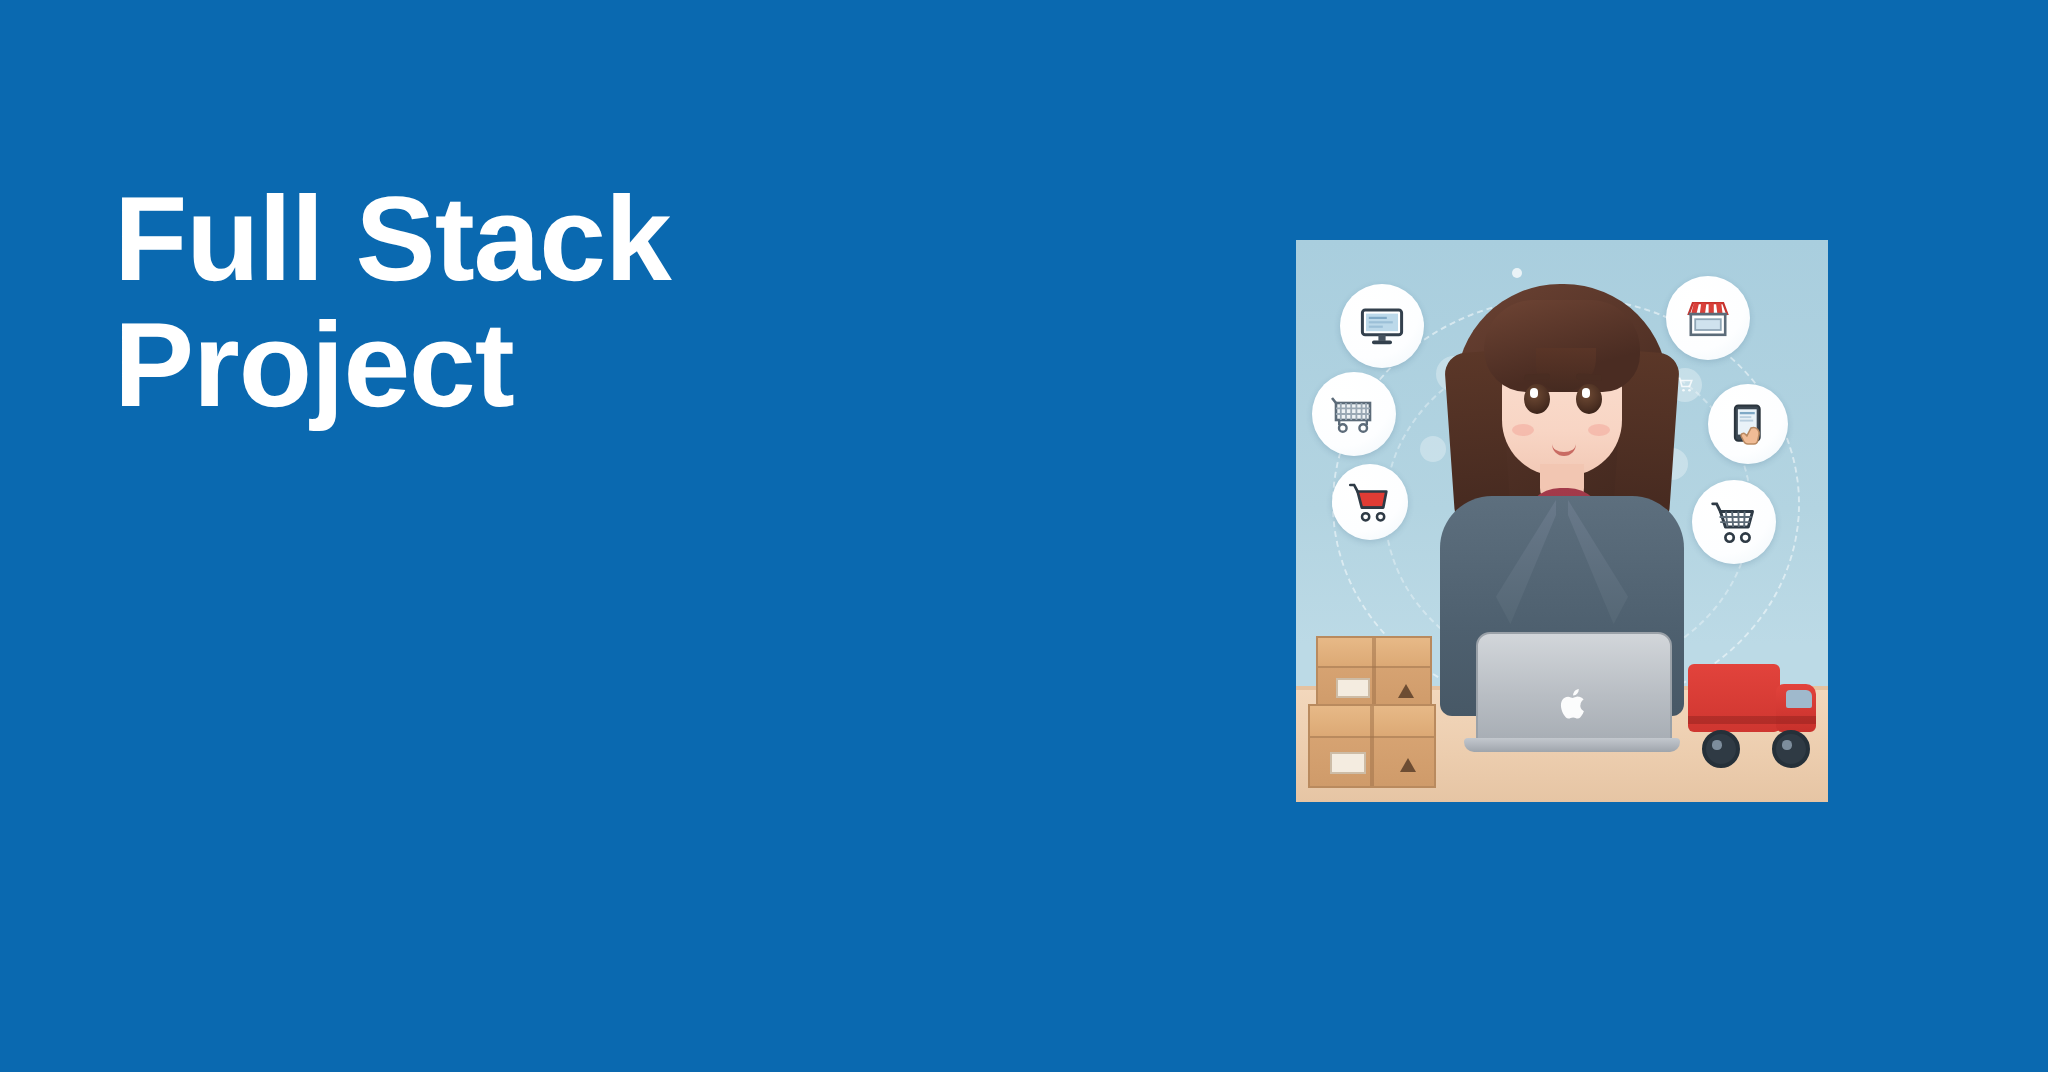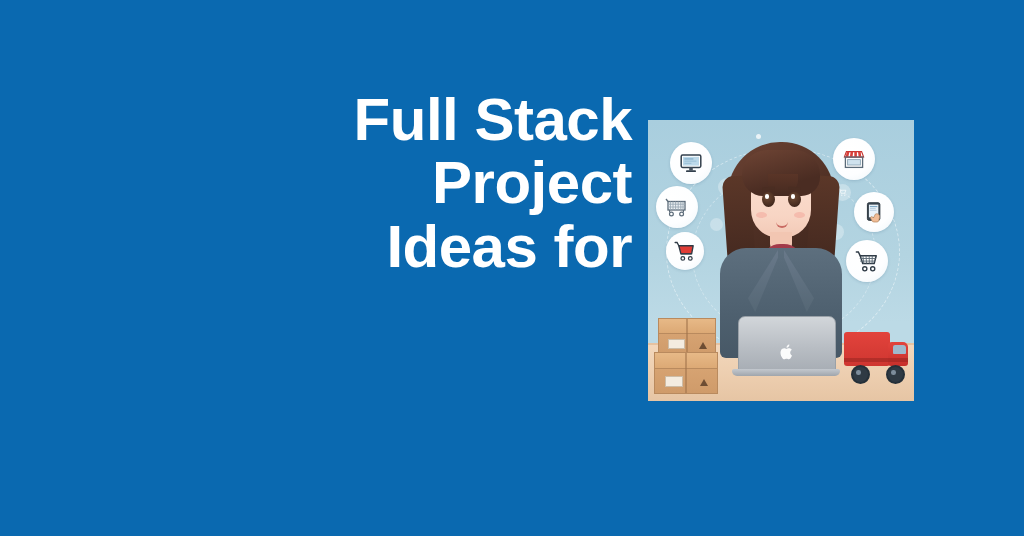--- a/index.html
+++ b/index.html
@@ -16,24 +16,24 @@
     position: relative;
     width: 1024px;
     height: 536px;
     background: #0a69b0;
     overflow: hidden;
   }
 
   
   .headline-block {
     position: absolute;
-    left: 72px;
+    left: 57px;
     top: 88px;
     width: 560px;
-    text-align: right;
+    text-align: left;
   }
   .headline-line {
     display: block;
     color: #ffffff;
     font-family: "Liberation Sans", sans-serif;
     font-weight: bold;
     font-size: 60px;
     line-height: 1.055;
     letter-spacing: -0.5px;
     white-space: nowrap;
@@ -273,21 +273,20 @@
   .wheel.w2 { left: 42px; }
 </style>
 </head>
 <body>
 
 <div class="banner">
 
   <div class="headline-block">
     <span class="headline-line">Full Stack</span>
     <span class="headline-line">Project</span>
-    <span class="headline-line">Ideas for</span>
   </div>
 
   <div class="illustration">
 
     <div class="desk">
         <div class="desk-edge"></div>
       </div>
 
     <div class="arc a1"></div>
     <div class="arc a2"></div>

